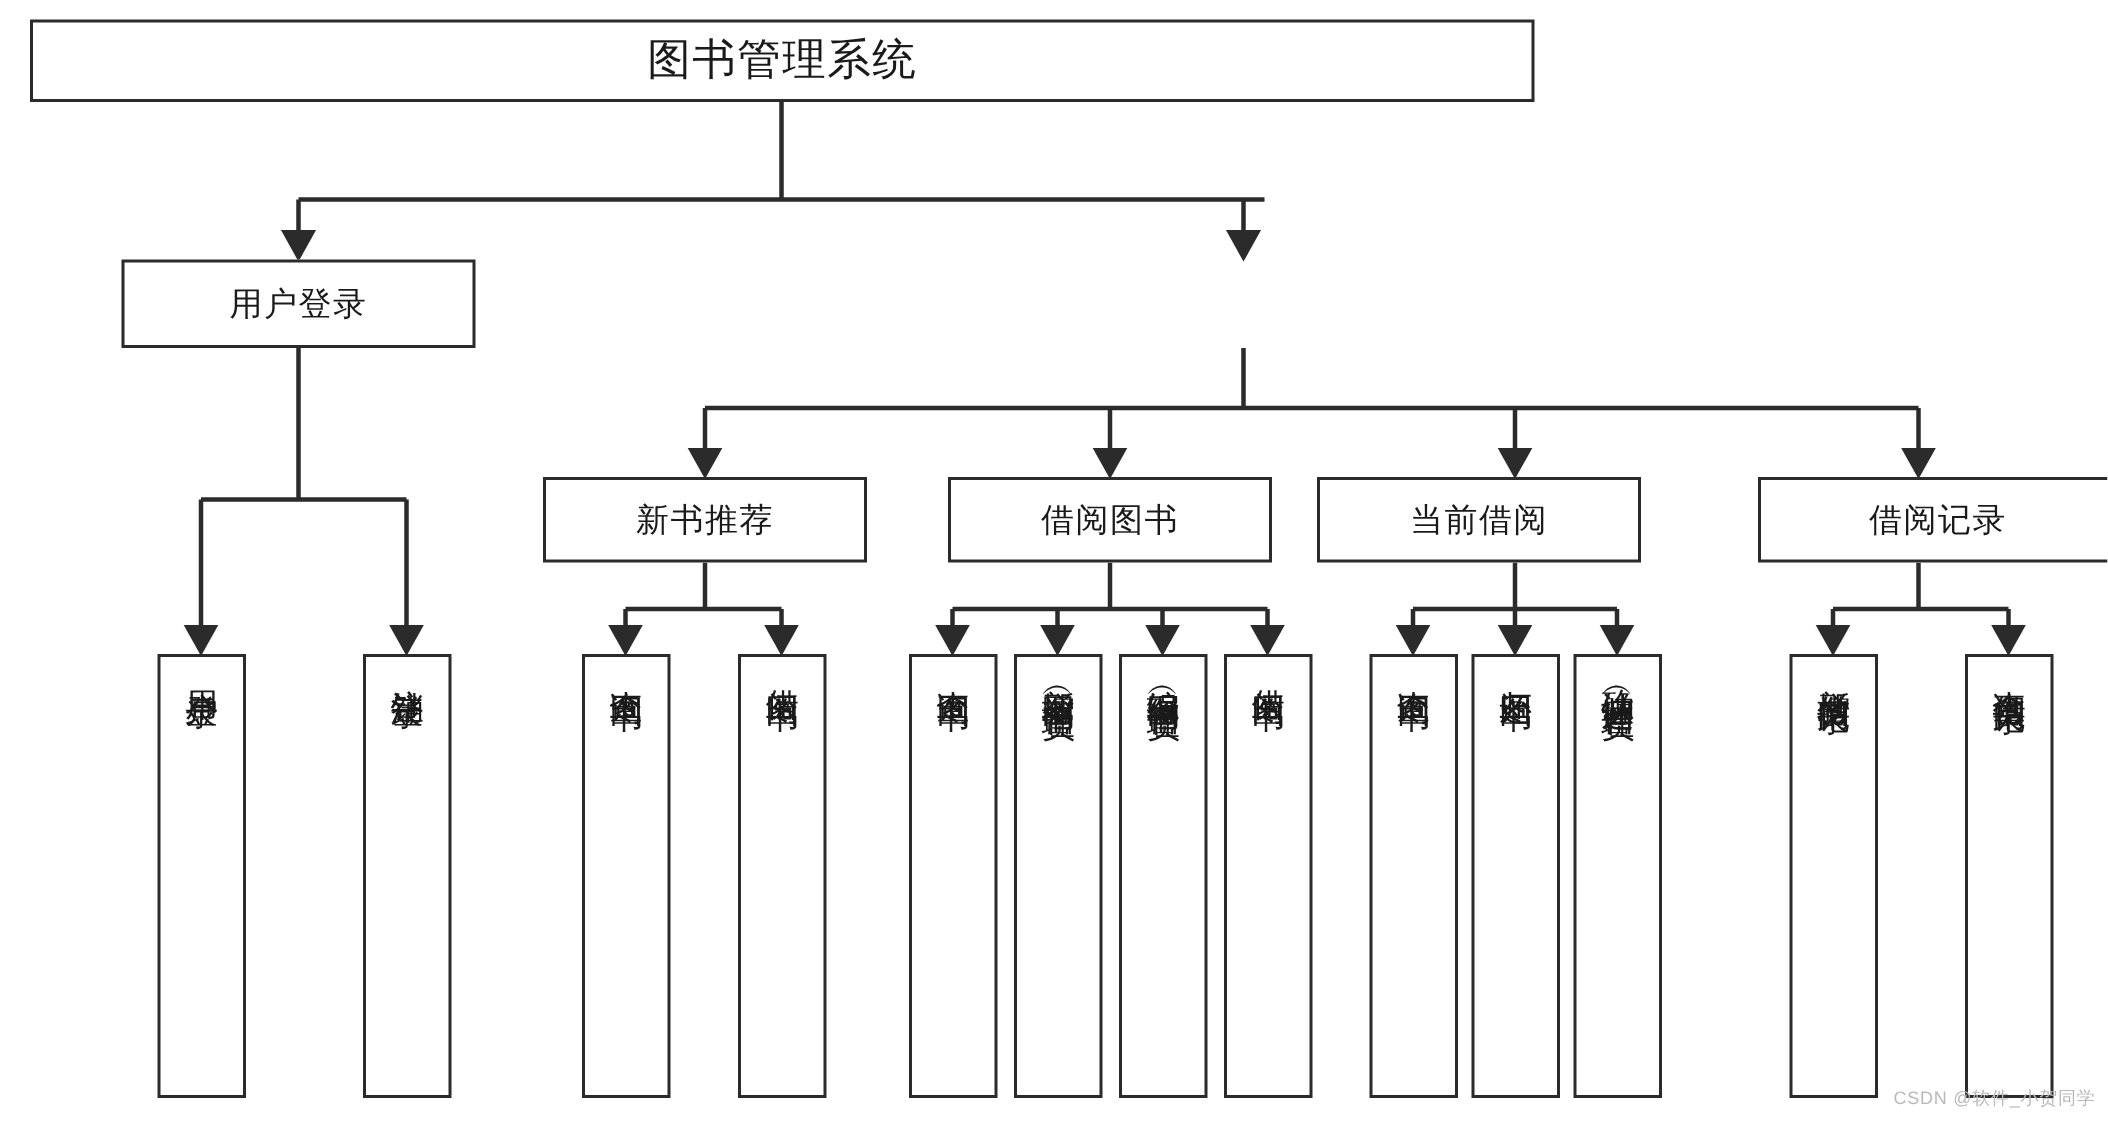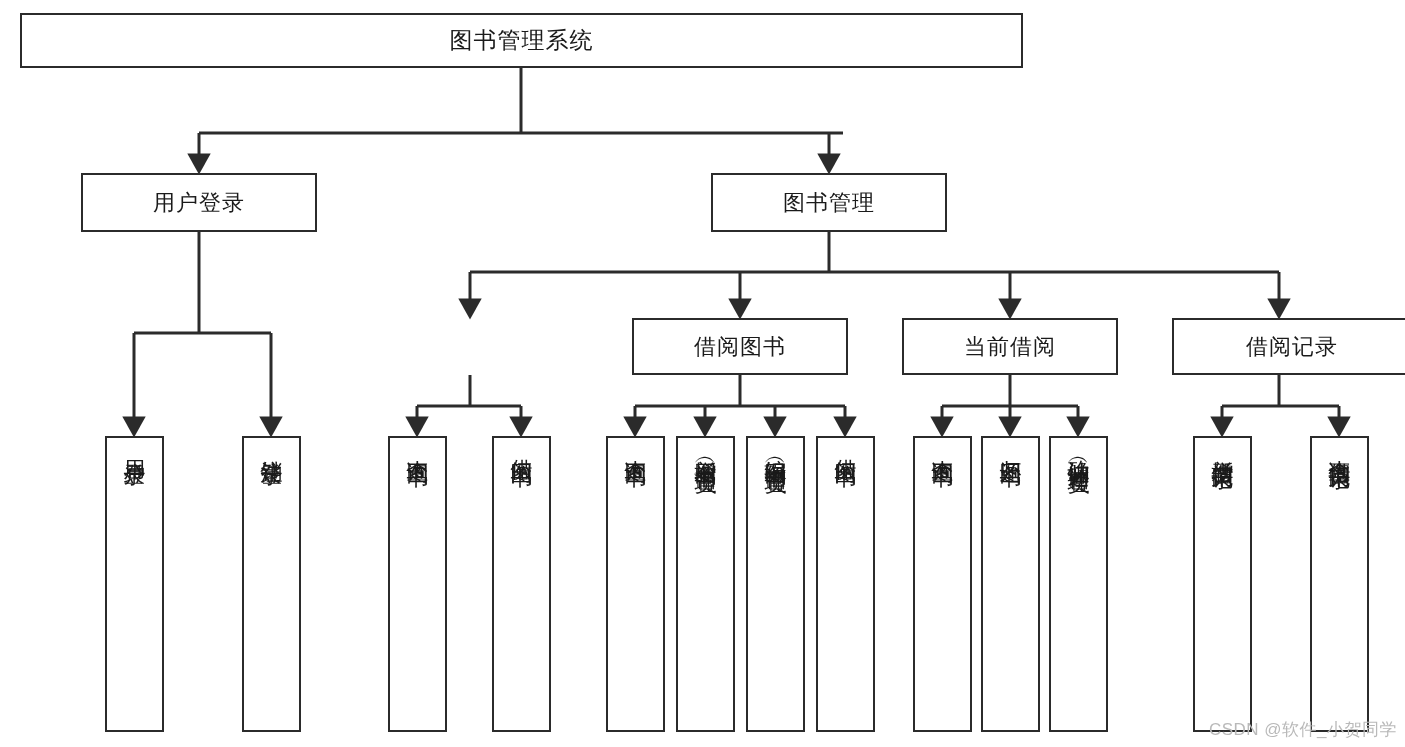--- a/index.html
+++ b/index.html
@@ -40,42 +40,42 @@
     display: block;
     text-align: center;
     line-height: 1.14;
   }
   .node.horizontal .label {
     font-size: 22px;
     letter-spacing: 1px;
     white-space: nowrap;
   }
   .node.root .label {
-    font-size: 23px;
+    font-size: 29px;
     letter-spacing: 1px;
   }
   .node.vertical {
     align-items: flex-start;
     justify-content: center;
     padding-top: 4px;
   }
   .node.vertical .label {
     writing-mode: vertical-rl;
     text-orientation: upright;
     font-size: 22px;
     line-height: 1.18;
     letter-spacing: 2px;
     white-space: normal;
     max-height: 100%;
   }
   #watermark {
     position: absolute;
     right: 8px;
     bottom: 6px;
-    font-size: 17px;
+    font-size: 12px;
     color: #b9b9b9;
     letter-spacing: 0.5px;
     white-space: nowrap;
     user-select: none;
   }
 </style>
 </head>
 <body>
 
 <div id="diagram-root">
@@ -130,28 +130,28 @@
     </g>
   </svg>
 
   <div class="node root horizontal" style="left:20px; top:13px; width:1003px; height:55px;">
     <span class="label">图书管理系统</span>
   </div>
 
   <div class="node horizontal" style="left:81px; top:173px; width:236px; height:59px;">
     <span class="label">用户登录</span>
   </div>
-  <div class="node horizontal" style="left:711px; top:173px; width:236px; height:59px;">
-    <span class="label">图书管理</span>
-  </div>
-
+
+  <div class="node horizontal" style="left:362px; top:318px; width:216px; height:57px;">
+    <span class="label">新书推荐</span>
+  </div>
   <div class="node horizontal" style="left:632px; top:318px; width:216px; height:57px;">
     <span class="label">借阅图书</span>
   </div>
-  <div class="node horizontal" style="left:902px; top:318px; width:216px; height:57px;">
+  <div class="node horizontal" style="left:878px; top:318px; width:216px; height:57px;">
     <span class="label">当前借阅</span>
   </div>
   <div class="node horizontal" style="left:1172px; top:318px; width:240px; height:57px;">
     <span class="label">借阅记录</span>
   </div>
 
   <div class="node vertical" style="left:105px; top:436px; width:59px; height:296px;">
     <span class="label">用户登录</span>
   </div>
   <div class="node vertical" style="left:242px; top:436px; width:59px; height:296px;">

